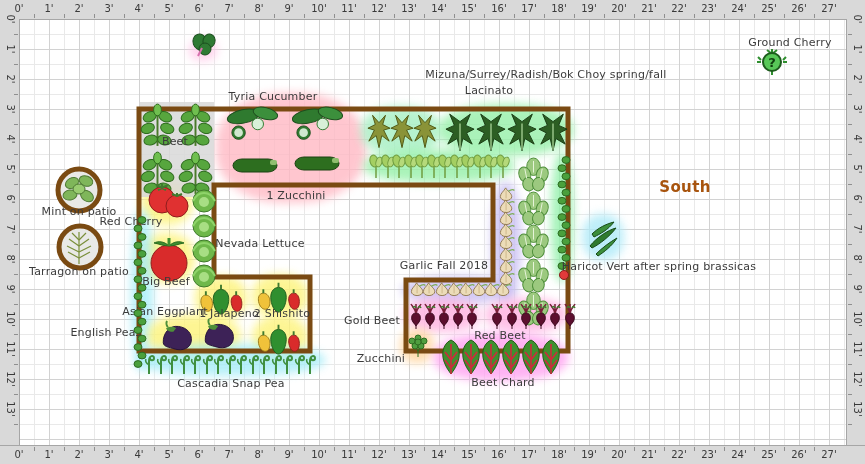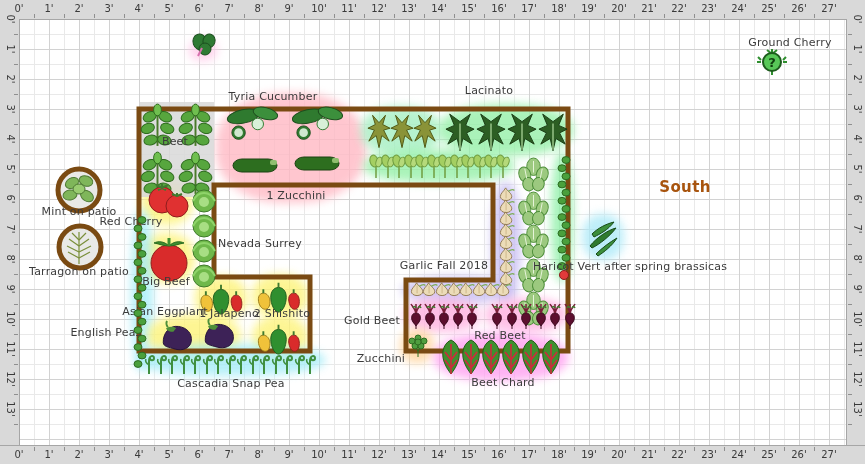--- a/index.html
+++ b/index.html
@@ -858,30 +858,31 @@
         <svg viewBox="0 0 34 40">
           <g fill="#2f7a2f" stroke="#174a17">
             <path d="M4 28 C10 20 22 12 30 10 C24 18 14 26 6 30 Z"></path>
             <path d="M6 16 C12 10 20 6 28 4 C22 12 14 16 8 19 Z" fill="#3c8f3c"></path>
             <path d="M10 36 C16 30 24 24 31 20 C26 28 18 34 12 38 Z" fill="#3c8f3c"></path>
           </g>
         </svg>
       </div>
       <div class="plabel" style="left: 254px; top: 77px;">Tyria Cucumber</div>
       <div class="plabel" style="left: 156px; top: 122px;">Beet</div>
+      <div class="plabel" style="left: 527px; top: 55px;">Mizuna/Surrey/Radish/Bok Choy spring/fall</div>
       <div class="plabel" style="left: 470px; top: 71px;">Lacinato</div>
       <div class="plabel" style="left: 771px; top: 23px;">Ground Cherry</div>
       <div class="plabel" style="left: 277px; top: 176px;">1 Zucchini</div>
       <div class="plabel" style="left: 60px; top: 192px;">Mint on patio</div>
       <div class="plabel" style="left: 112px; top: 202px;">Red Cherry</div>
-      <div class="plabel" style="left: 241px; top: 224px;">Nevada Surrey</div>
+      <div class="plabel" style="left: 241px; top: 224px;">Nevada Lettuce</div>
       <div class="plabel" style="left: 60px; top: 252px;">Tarragon on patio</div>
       <div class="plabel" style="left: 147px; top: 262px;">Big Beef</div>
       <div class="plabel" style="left: 425px; top: 246px;">Garlic Fall 2018</div>
-      <div class="plabel" style="left: 611px; top: 247px;">Haricot Vert after spring brassicas</div>
+      <div class="plabel" style="left: 640px; top: 247px;">Haricot Vert after spring brassicas</div>
       <div class="plabel" style="left: 146px; top: 292px;">Asian Eggplant</div>
       <div class="plabel" style="left: 210px; top: 294px;">1 Jalapeno</div>
       <div class="plabel" style="left: 263px; top: 294px;">2 Shishito</div>
       <div class="plabel" style="left: 87px; top: 313px;">English Peas</div>
       <div class="plabel" style="left: 353px; top: 301px;">Gold Beet</div>
       <div class="plabel" style="left: 481px; top: 316px;">Red Beet</div>
       <div class="plabel" style="left: 362px; top: 339px;">Zucchini</div>
       <div class="plabel" style="left: 212px; top: 364px;">Cascadia Snap Pea</div>
       <div class="plabel" style="left: 484px; top: 363px;">Beet Chard</div>
     </div>

